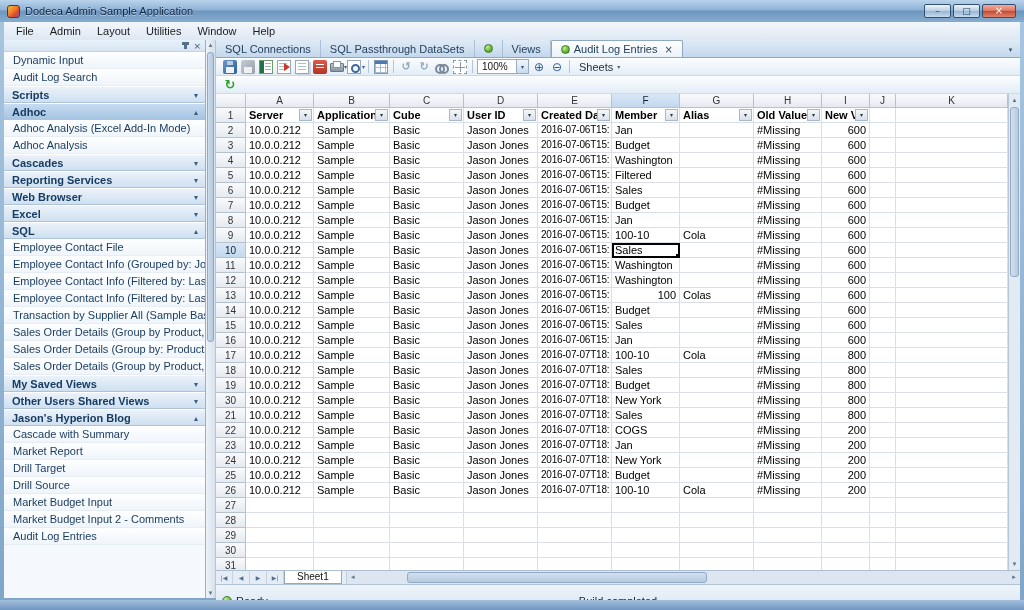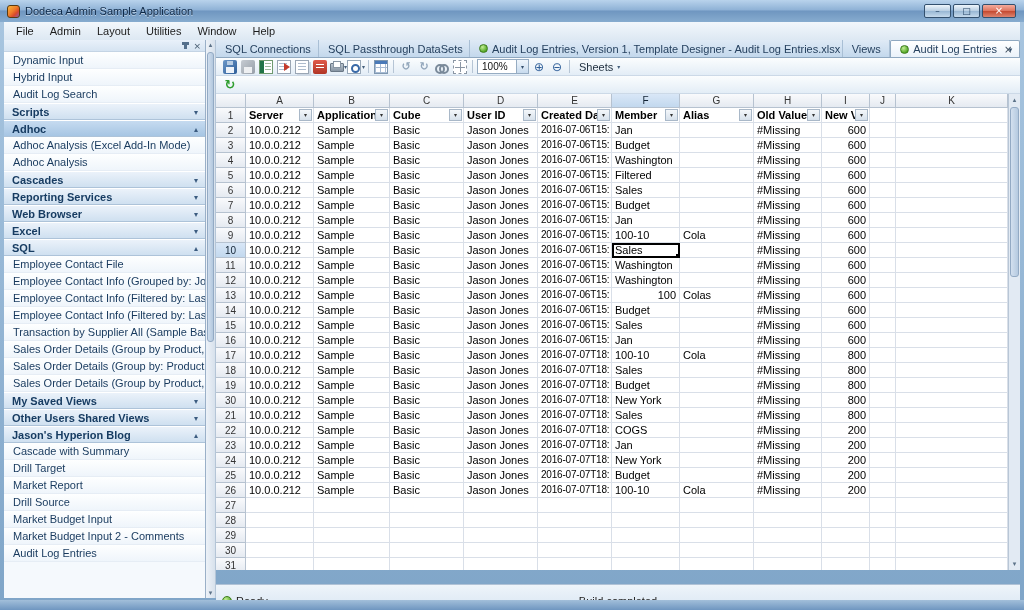--- a/index.html
+++ b/index.html
@@ -194,21 +194,20 @@
       <span class="menu-item">Help</span>
     </div>
 
   <div id="sidebar">
     <div id="sbheader">
       <span class="pin"></span>
       <span class="sbx glyph">×</span>
     </div>
     <div id="sblist">
         <div class="sb-item">Dynamic Input</div>
-        <div class="sb-item">Hybrid Input</div>
         <div class="sb-item">Audit Log Search</div>
         <div class="sb-group">Scripts<span class="chev glyph">▾</span></div>
         <div class="sb-group selected">Adhoc<span class="chev glyph">▴</span></div>
         <div class="sb-item">Adhoc Analysis (Excel Add-In Mode)</div>
         <div class="sb-item">Adhoc Analysis</div>
         <div class="sb-group">Cascades<span class="chev glyph">▾</span></div>
         <div class="sb-group">Reporting Services<span class="chev glyph">▾</span></div>
         <div class="sb-group">Web Browser<span class="chev glyph">▾</span></div>
         <div class="sb-group">Excel<span class="chev glyph">▾</span></div>
         <div class="sb-group">SQL<span class="chev glyph">▴</span></div>
@@ -217,22 +216,22 @@
         <div class="sb-item">Employee Contact Info (Filtered by: Last Name)</div>
         <div class="sb-item">Employee Contact Info (Filtered by: Last Nam...</div>
         <div class="sb-item">Transaction by Supplier All (Sample Basic)</div>
         <div class="sb-item">Sales Order Details (Group by Product, Group...</div>
         <div class="sb-item">Sales Order Details (Group by: Product, SubG...</div>
         <div class="sb-item">Sales Order Details (Group by Product, SubGr...</div>
         <div class="sb-group">My Saved Views<span class="chev glyph">▾</span></div>
         <div class="sb-group">Other Users Shared Views<span class="chev glyph">▾</span></div>
         <div class="sb-group">Jason's Hyperion Blog<span class="chev glyph">▴</span></div>
         <div class="sb-item">Cascade with Summary</div>
+        <div class="sb-item">Market Report</div>
         <div class="sb-item">Drill Target</div>
-        <div class="sb-item">Market Report</div>
         <div class="sb-item">Drill Source</div>
         <div class="sb-item">Market Budget Input</div>
         <div class="sb-item">Market Budget Input 2 - Comments</div>
         <div class="sb-item">Audit Log Entries</div>
       </div>
   </div>
 
   <div id="sbscroll">
     <span class="sarr glyph">▴</span>
     <div class="sthumb"></div>
@@ -242,21 +241,20 @@
   <div id="tabstrip">
     <div id="tabs">
         <div class="tab">
           <span>SQL Connections</span>
         </div>
         <div class="tab">
           <span>SQL Passthrough DataSets</span>
         </div>
         <div class="tab">
           <span class="tabdot"></span>
-          <span>Audit Log Entries, Version 1, Template Designer - Audit Log Entries.xlsx</span>
         </div>
         <div class="tab">
           <span>Views</span>
         </div>
         <div class="tab active">
           <span class="tabdot"></span>
           <span>Audit Log Entries</span>
           <span class="tabx glyph">×</span>
         </div>
       </div>
@@ -782,20 +780,32 @@
           <div class="gcell" style="width: 112px;"></div>
         </div>
       </div>
     <div id="vscroll">
       <span class="sarr glyph">▴</span>
       <div class="vthumb"></div>
       <span class="sarr vbot glyph">▾</span>
     </div>
   </div>
 
+  <div id="sheetbar">
+    <span class="navbtn">|◀</span>
+    <span class="navbtn">◀</span>
+    <span class="navbtn">▶</span>
+    <span class="navbtn">▶|</span>
+    <span class="sheettab">Sheet1</span>
+    <div class="hscroll">
+      <span class="sarr hl glyph">◂</span>
+      <div class="hthumb"></div>
+      <span class="sarr hr glyph">▸</span>
+    </div>
+  </div>
 
   <div id="statusbar">
     <span class="statdot"></span>
     <span>Ready</span>
     <span id="statcenter">Build completed</span>
   </div>
 
   <div id="bottomframe"></div>
 </div>
 

